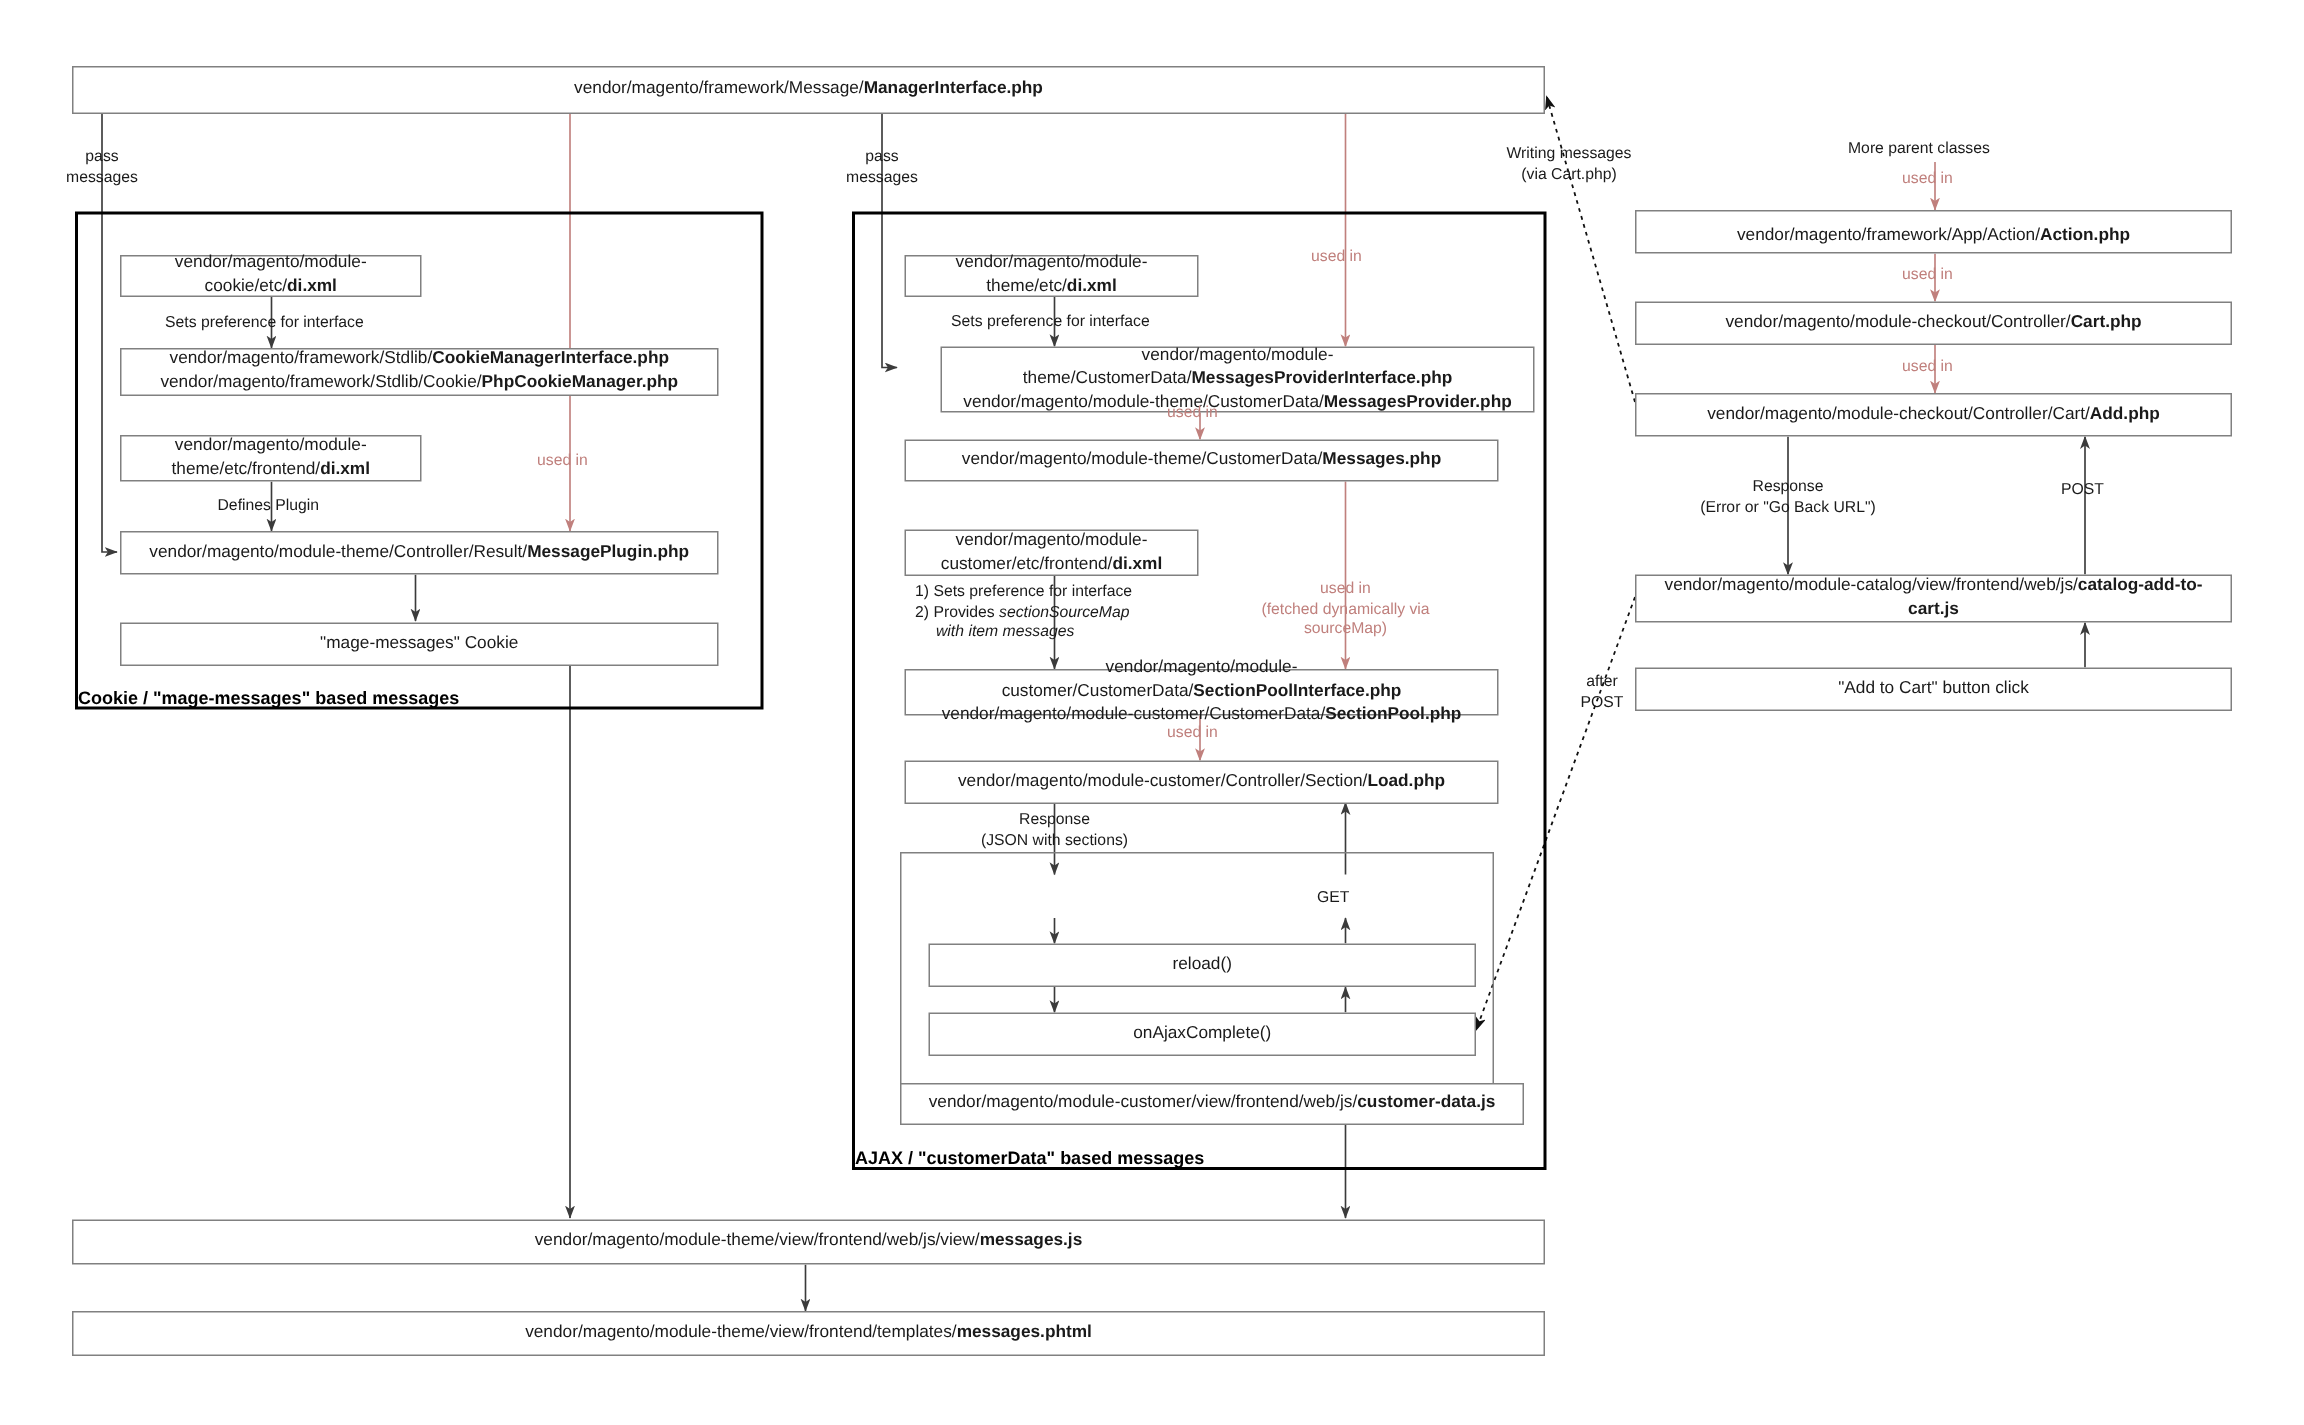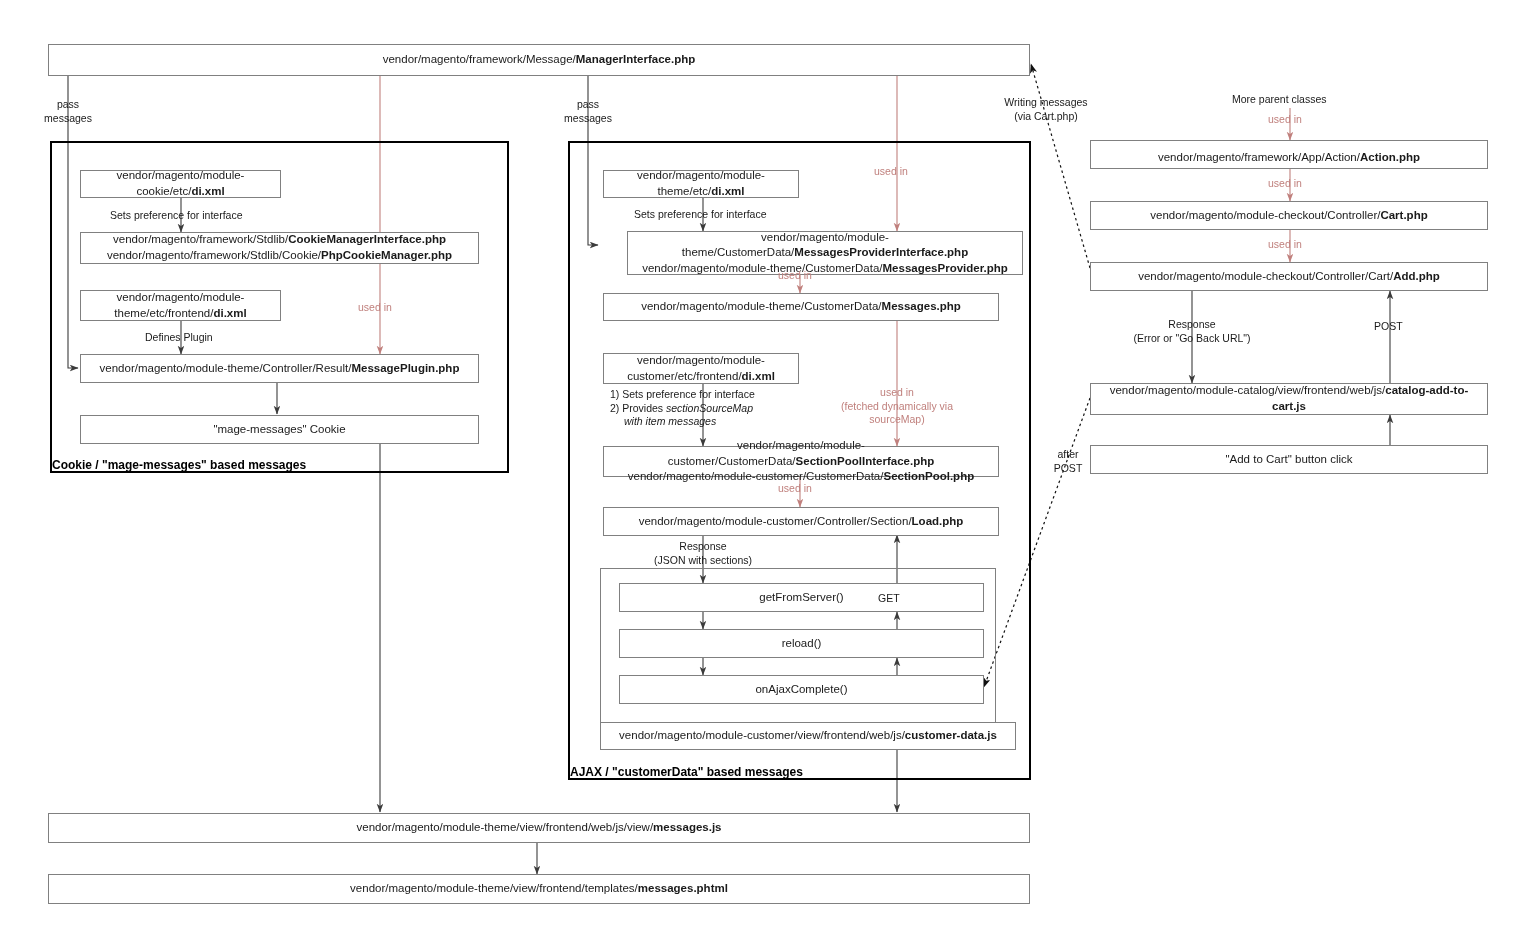--- a/index.html
+++ b/index.html
@@ -154,23 +154,20 @@
 
   <div class="node" style="left:603px;top:446px;width:396px;height:31px;flex-direction:column;text-align:center;">
     <span><span>vendor/magento/module-customer/CustomerData/</span><b>SectionPoolInterface.php</b></span>
     <span><span>vendor/magento/module-customer/CustomerData/</span><b>SectionPool.php</b></span>
   </div>
 
   <div class="node" style="left:603px;top:507px;width:396px;height:29px;">
     <span><span>vendor/magento/module-customer/Controller/Section/</span><b>Load.php</b></span>
   </div>
 
-  <div class="node" style="left:619px;top:583px;width:365px;height:29px;">
-    <span>getFromServer()</span>
-  </div>
 
   <div class="node" style="left:619px;top:629px;width:365px;height:29px;">
     <span>reload()</span>
   </div>
 
   <div class="node" style="left:619px;top:675px;width:365px;height:29px;">
     <span>onAjaxComplete()</span>
   </div>
 
   <div class="node" style="left:600px;top:722px;width:416px;height:28px;">

